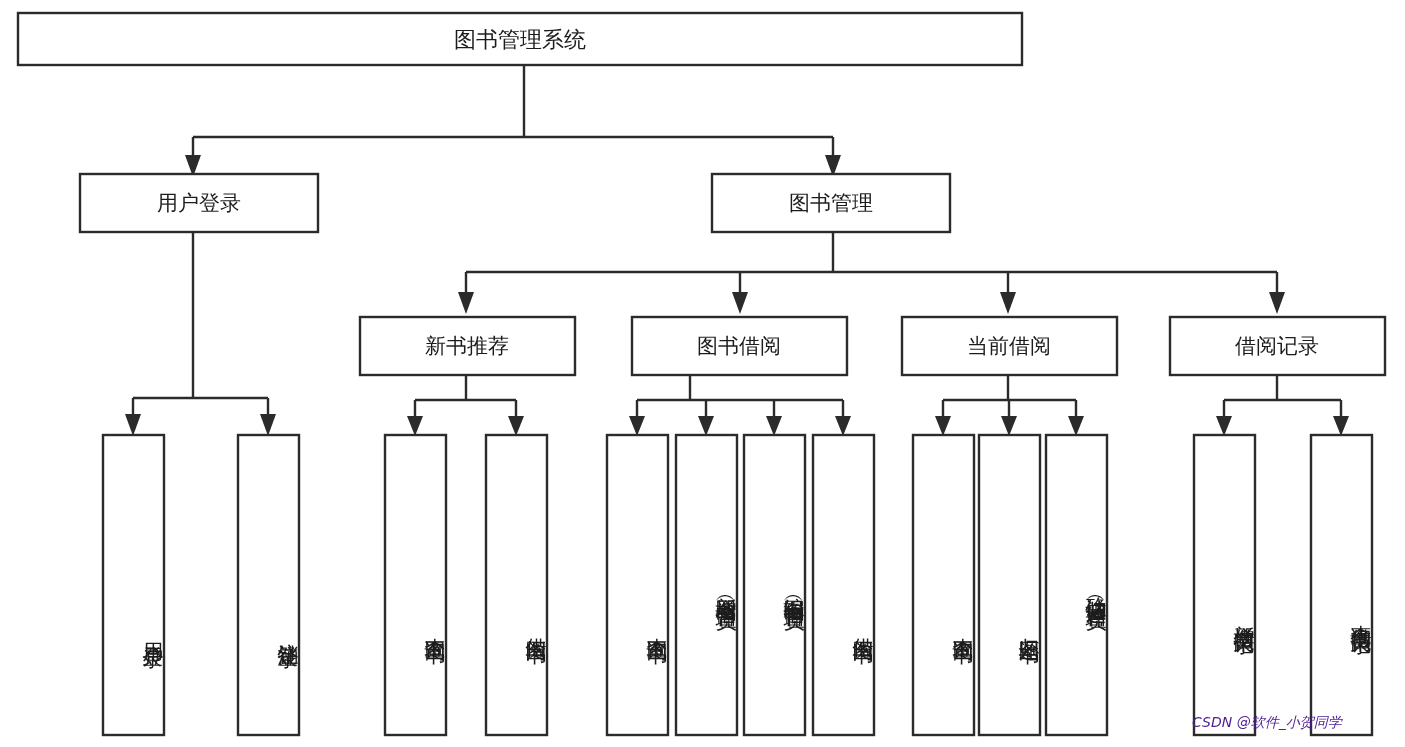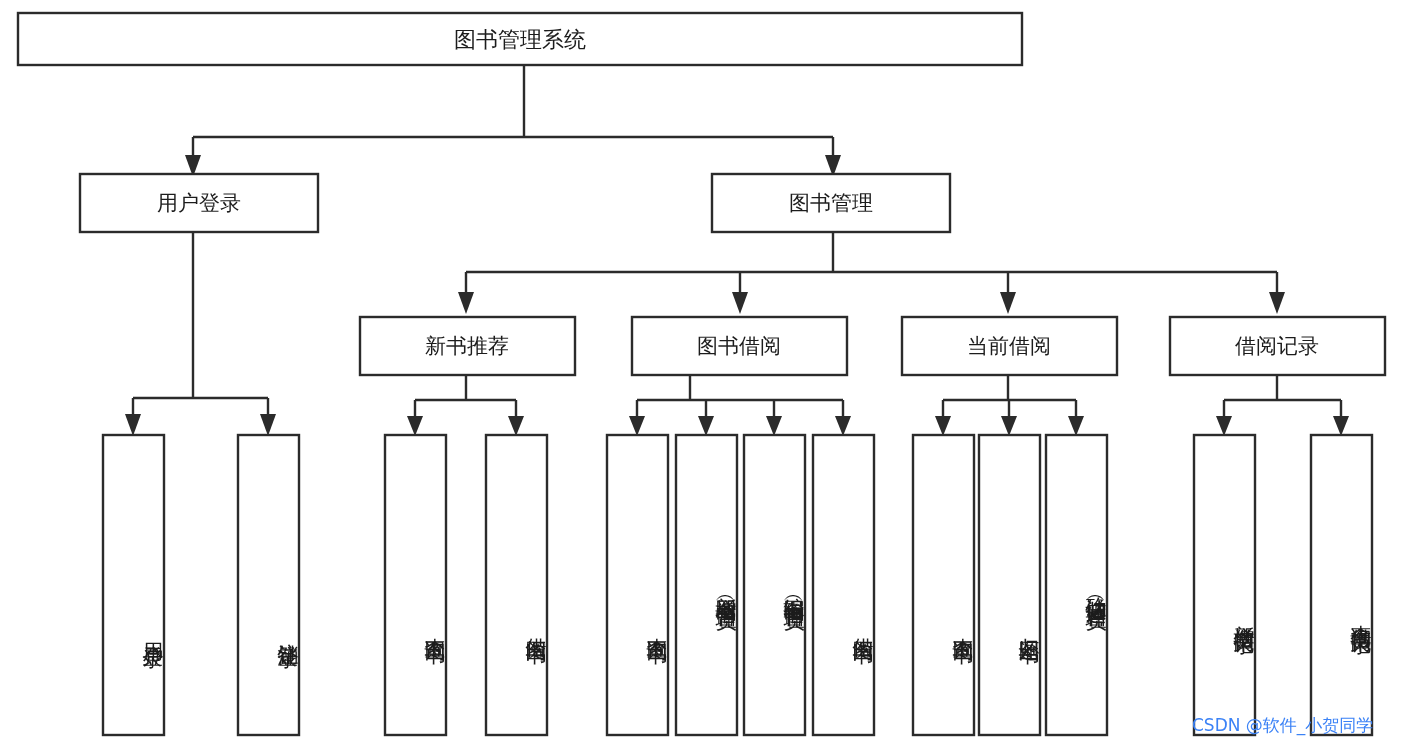--- a/index.html
+++ b/index.html
@@ -62,25 +62,26 @@
     letter-spacing: 2px;
     display: flex;
     align-items: flex-start;
     justify-content: center;
     white-space: nowrap;
     pointer-events: none;
   }
   .watermark {
     position: absolute;
     font-family: "DejaVu Sans", "Liberation Sans", sans-serif;
-    font-size: 17px;
-    color: #3b82f6;
+    font-size: 14px;
+    color: #4c1d95;
     white-space: nowrap;
     left: 1192px;
     top: 714px;
+    font-style: italic;
   }
 </style>
 </head>
 <body>
 
 <div id="diagram-root">
 
   <svg class="diagram-svg" viewBox="0 0 1405 747">
 
     <g>

